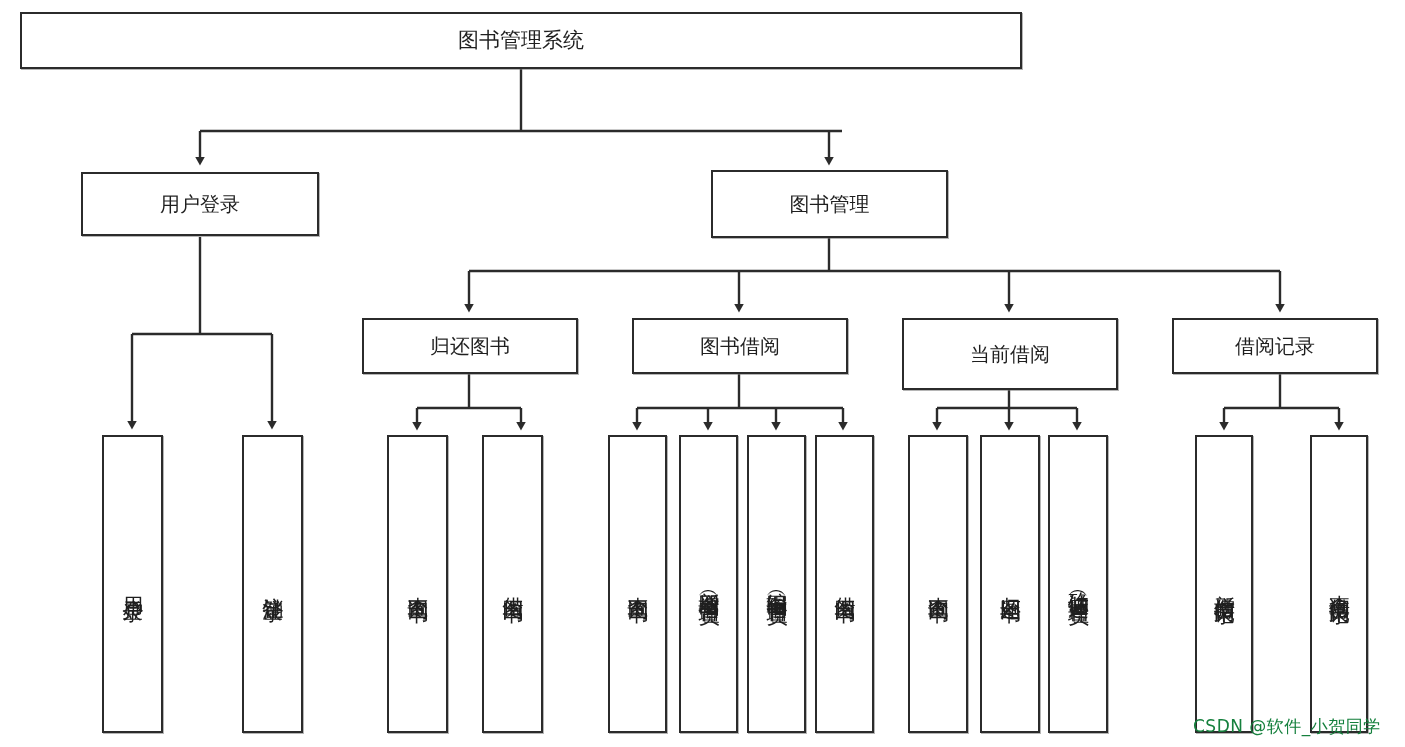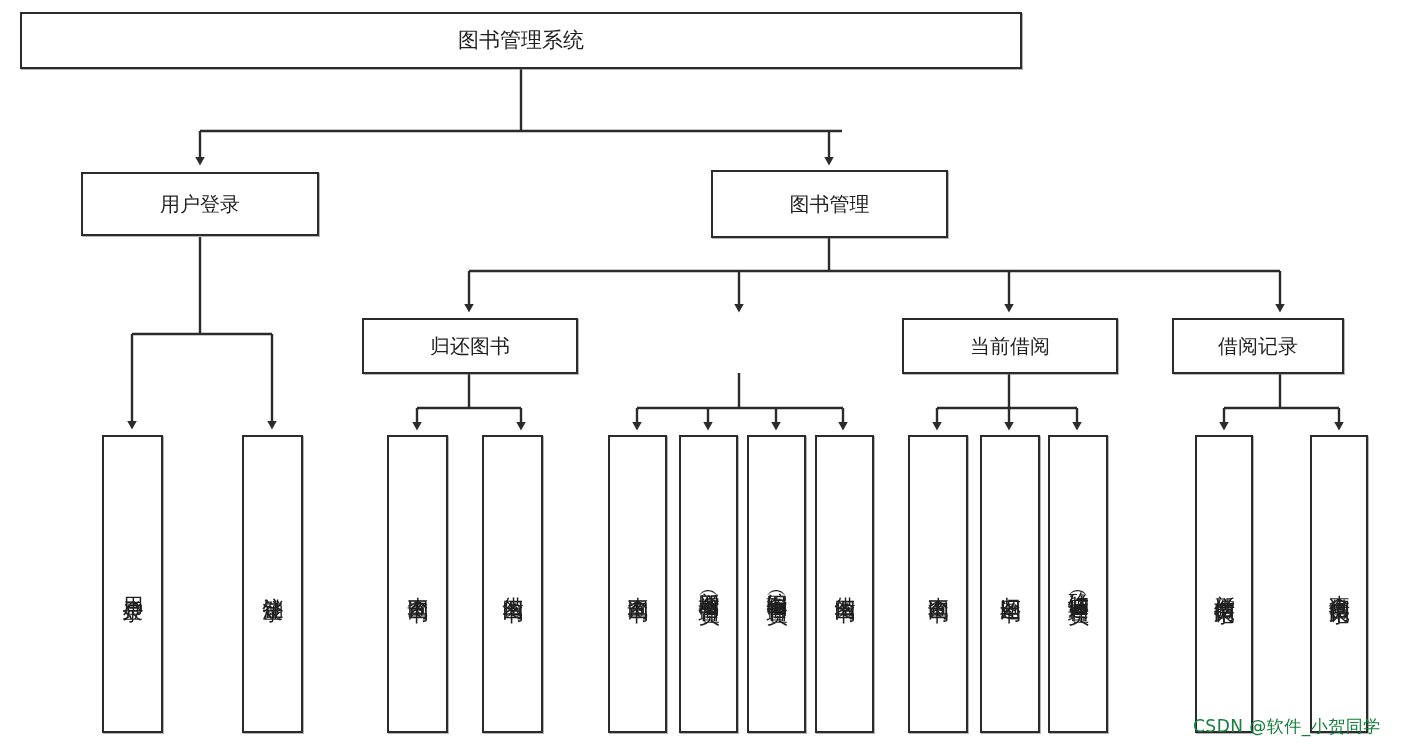--- a/index.html
+++ b/index.html
@@ -137,26 +137,29 @@
   </div>
 
   <div class="node branch" style="left:711px; top:170px; width:237px; height:68px;">
     <span class="node-label">图书管理</span>
   </div>
 
   <div class="node branch" style="left:362px; top:318px; width:216px; height:56px;">
     <span class="node-label">归还图书</span>
   </div>
 
-
-  <div class="node branch" style="left:902px; top:318px; width:216px; height:56px;">
+  <div class="node branch" style="left:632px; top:318px; width:216px; height:56px;">
+    <span class="node-label">图书借阅</span>
+  </div>
+
+  <div class="node branch" style="left:902px; top:318px; width:216px; height:72px;">
     <span class="node-label">当前借阅</span>
   </div>
 
-  <div class="node branch" style="left:1172px; top:318px; width:172px; height:56px;">
+  <div class="node branch" style="left:1172px; top:318px; width:206px; height:56px;">
     <span class="node-label">借阅记录</span>
   </div>
 
   <div class="node leaf" style="left:102px; top:435px; width:61px; height:298px;">
     <span class="node-label">用户登录</span>
   </div>
 
   <div class="node leaf" style="left:242px; top:435px; width:61px; height:298px;">
     <span class="node-label">注销登录</span>
   </div>

